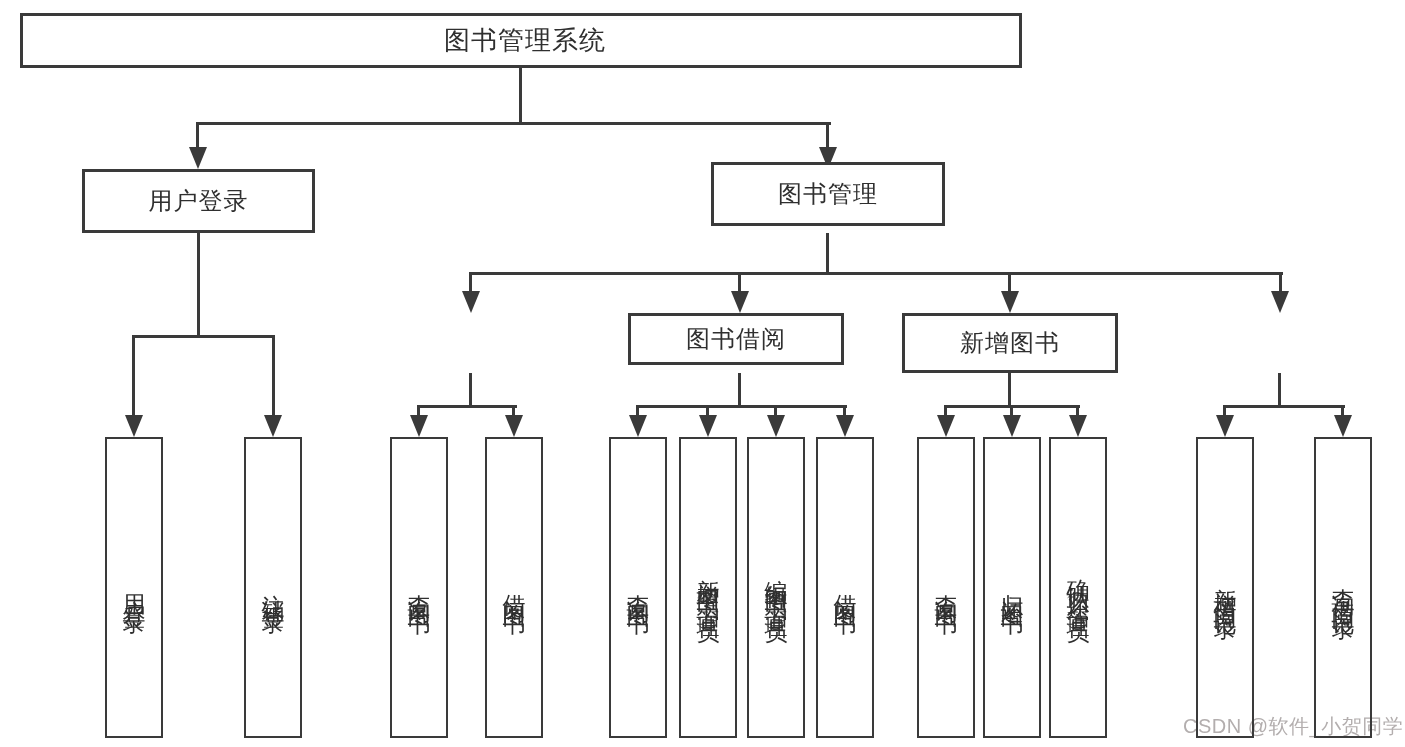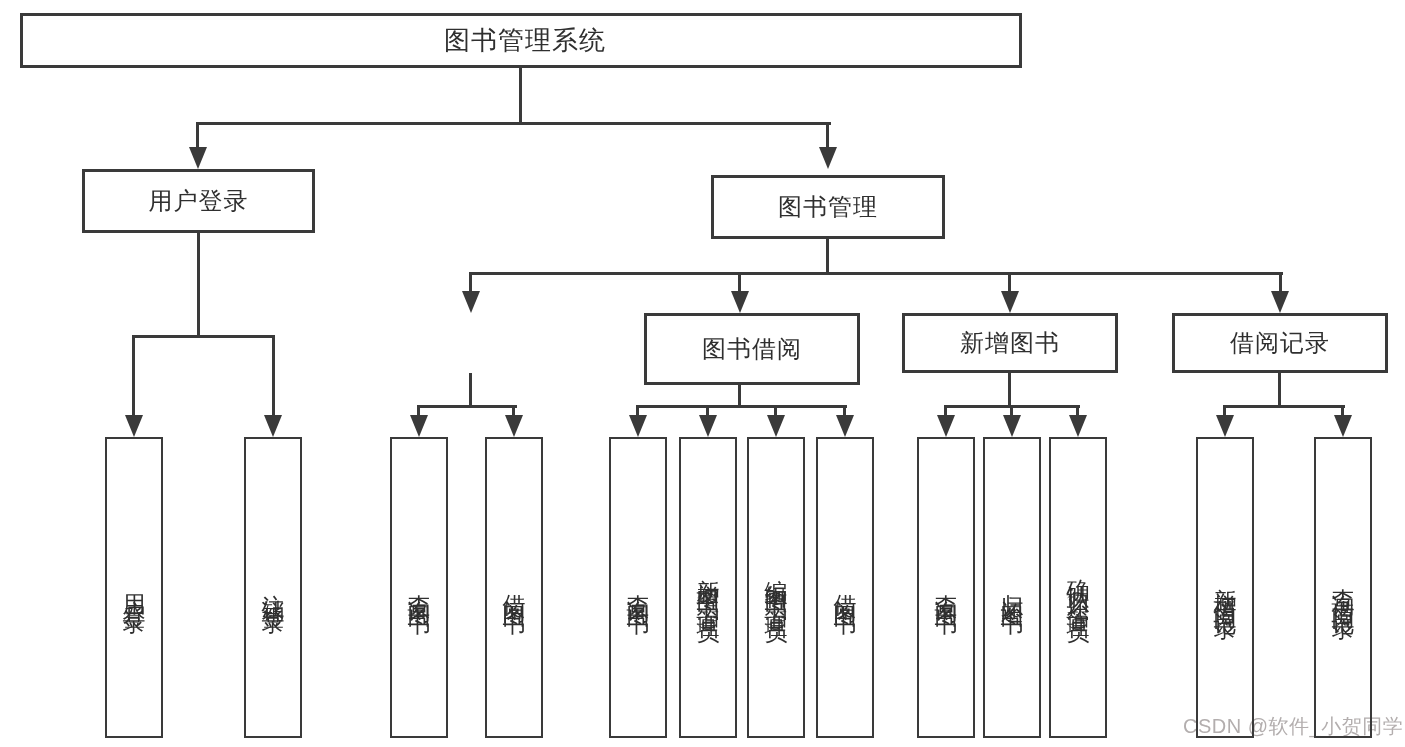--- a/index.html
+++ b/index.html
@@ -55,43 +55,42 @@
   <div class="node root" style="left:20px;top:13px;width:1002px;height:55px">图书管理系统</div>
 
   <div class="vl" style="left:519px;top:68px;width:3px;height:57px"></div>
   <div class="hl" style="left:196px;top:122px;width:635px;height:3px"></div>
   <div class="vl" style="left:196px;top:122px;width:3px;height:31px"></div>
   <div class="vl" style="left:826px;top:122px;width:3px;height:31px"></div>
   <div class="arrow" style="left:189px;top:147px"></div>
   <div class="arrow" style="left:819px;top:147px"></div>
 
   <div class="node lvl" style="left:82px;top:169px;width:233px;height:64px">用户登录</div>
-  <div class="node lvl" style="left:711px;top:175px;width:234px;height:64px">图书管理</div>
+  <div class="node lvl" style="left:711px;top:162px;width:234px;height:64px">图书管理</div>
 
   <div class="vl" style="left:197px;top:233px;width:3px;height:105px"></div>
   <div class="hl" style="left:132px;top:335px;width:143px;height:3px"></div>
   <div class="vl" style="left:132px;top:335px;width:3px;height:85px"></div>
   <div class="vl" style="left:272px;top:335px;width:3px;height:85px"></div>
   <div class="arrow" style="left:125px;top:415px"></div>
   <div class="arrow" style="left:264px;top:415px"></div>
 
   <div class="vl" style="left:826px;top:233px;width:3px;height:42px"></div>
   <div class="hl" style="left:469px;top:272px;width:814px;height:3px"></div>
   <div class="vl" style="left:469px;top:272px;width:3px;height:25px"></div>
   <div class="vl" style="left:738px;top:272px;width:3px;height:25px"></div>
   <div class="vl" style="left:1008px;top:272px;width:3px;height:25px"></div>
   <div class="vl" style="left:1279px;top:272px;width:3px;height:25px"></div>
   <div class="arrow" style="left:462px;top:291px"></div>
   <div class="arrow" style="left:731px;top:291px"></div>
   <div class="arrow" style="left:1001px;top:291px"></div>
   <div class="arrow" style="left:1271px;top:291px"></div>
 
-  <div class="node lvl" style="left:644px;top:313px;width:216px;height:72px">图书借阅</div>
+  <div class="node lvl" style="left:628px;top:313px;width:216px;height:52px">图书借阅</div>
   <div class="node lvl" style="left:902px;top:313px;width:216px;height:60px">新增图书</div>
-  <div class="node lvl" style="left:1172px;top:313px;width:216px;height:60px">借阅记录</div>
 
   <div class="vl" style="left:469px;top:373px;width:3px;height:35px"></div>
   <div class="hl" style="left:417px;top:405px;width:100px;height:3px"></div>
   <div class="vl" style="left:417px;top:405px;width:3px;height:16px"></div>
   <div class="vl" style="left:512px;top:405px;width:3px;height:16px"></div>
   <div class="arrow" style="left:410px;top:415px"></div>
   <div class="arrow" style="left:505px;top:415px"></div>
 
   <div class="vl" style="left:738px;top:373px;width:3px;height:35px"></div>
   <div class="hl" style="left:636px;top:405px;width:211px;height:3px"></div>

